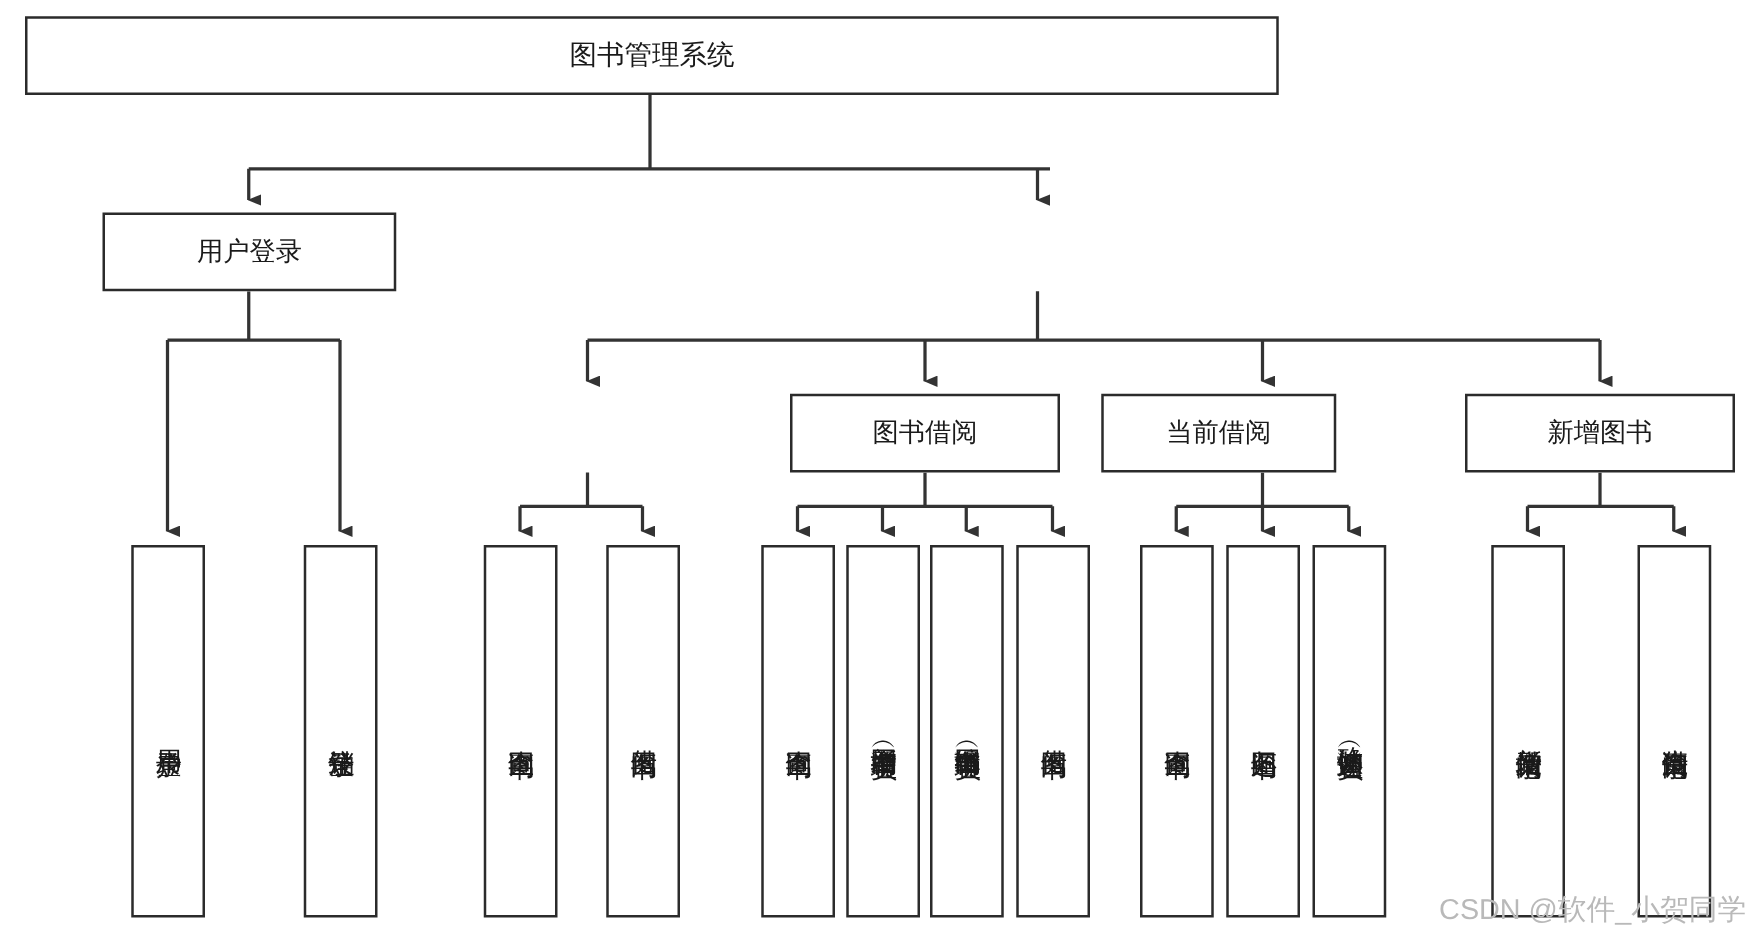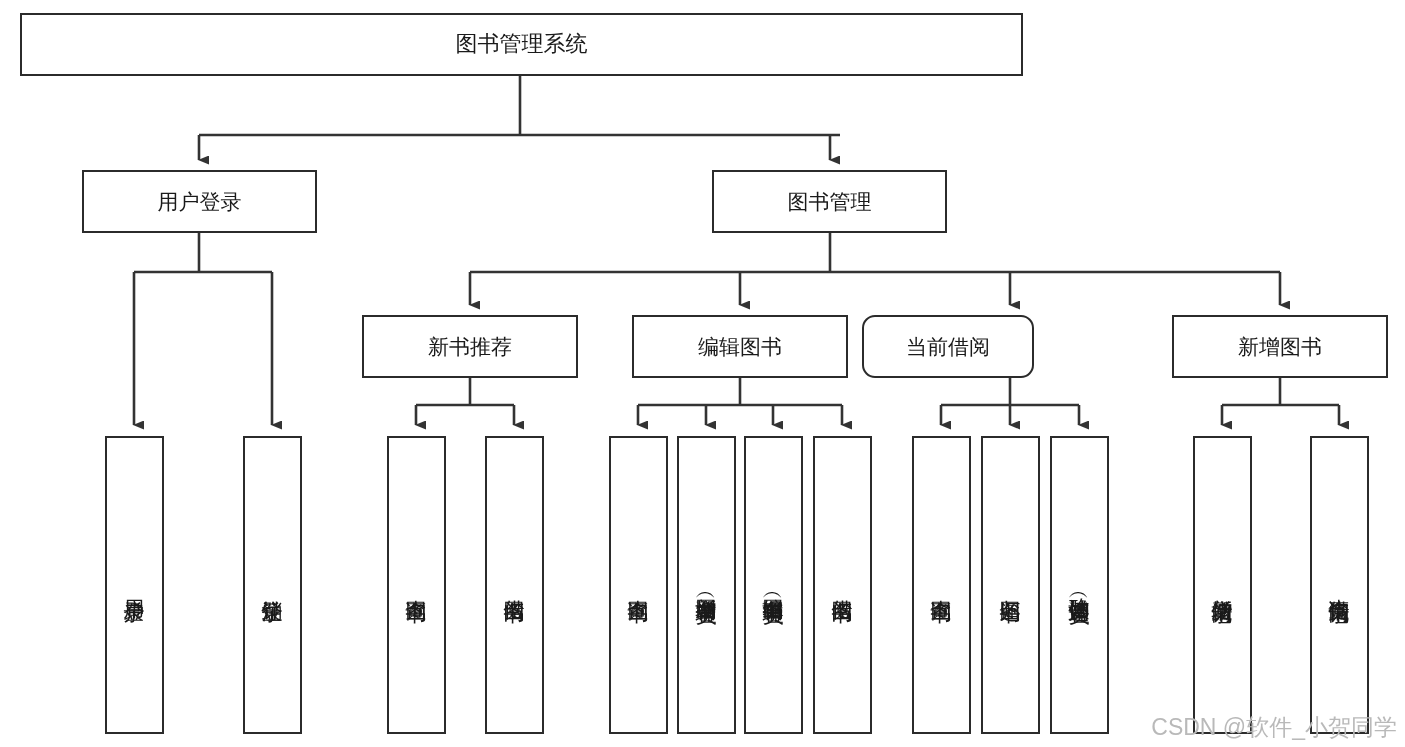--- a/index.html
+++ b/index.html
@@ -76,31 +76,25 @@
     </g>
   </svg>
 
   <div class="node horiz" id="root" style="left:20px;top:13px;width:1003px;height:63px;">
     <span class="lbl">图书管理系统</span>
   </div>
 
   <div class="node horiz" style="left:82px;top:170px;width:235px;height:63px;">
     <span class="lbl">用户登录</span>
   </div>
-  <div class="node horiz" style="left:712px;top:170px;width:235px;height:63px;">
-    <span class="lbl">图书管理</span>
+
+  <div class="node horiz" style="left:632px;top:315px;width:216px;height:63px;">
+    <span class="lbl">图书借阅</span>
   </div>
-
-  <div class="node horiz" style="left:362px;top:315px;width:216px;height:63px;">
-    <span class="lbl">新书推荐</span>
-  </div>
-  <div class="node horiz" style="left:632px;top:315px;width:216px;height:63px;">
-    <span class="lbl">编辑图书</span>
-  </div>
-  <div class="node horiz" style="left:862px;top:315px;width:172px;height:63px;border-radius:13px;">
+  <div class="node horiz" style="left:881px;top:315px;width:188px;height:63px;">
     <span class="lbl">当前借阅</span>
   </div>
   <div class="node horiz" style="left:1172px;top:315px;width:216px;height:63px;">
     <span class="lbl">新增图书</span>
   </div>
 
   <div class="node vert" style="left:105px;top:436px;width:59px;height:298px;">
     <span class="lbl">用户登录</span>
   </div>
   <div class="node vert" style="left:243px;top:436px;width:59px;height:298px;">

